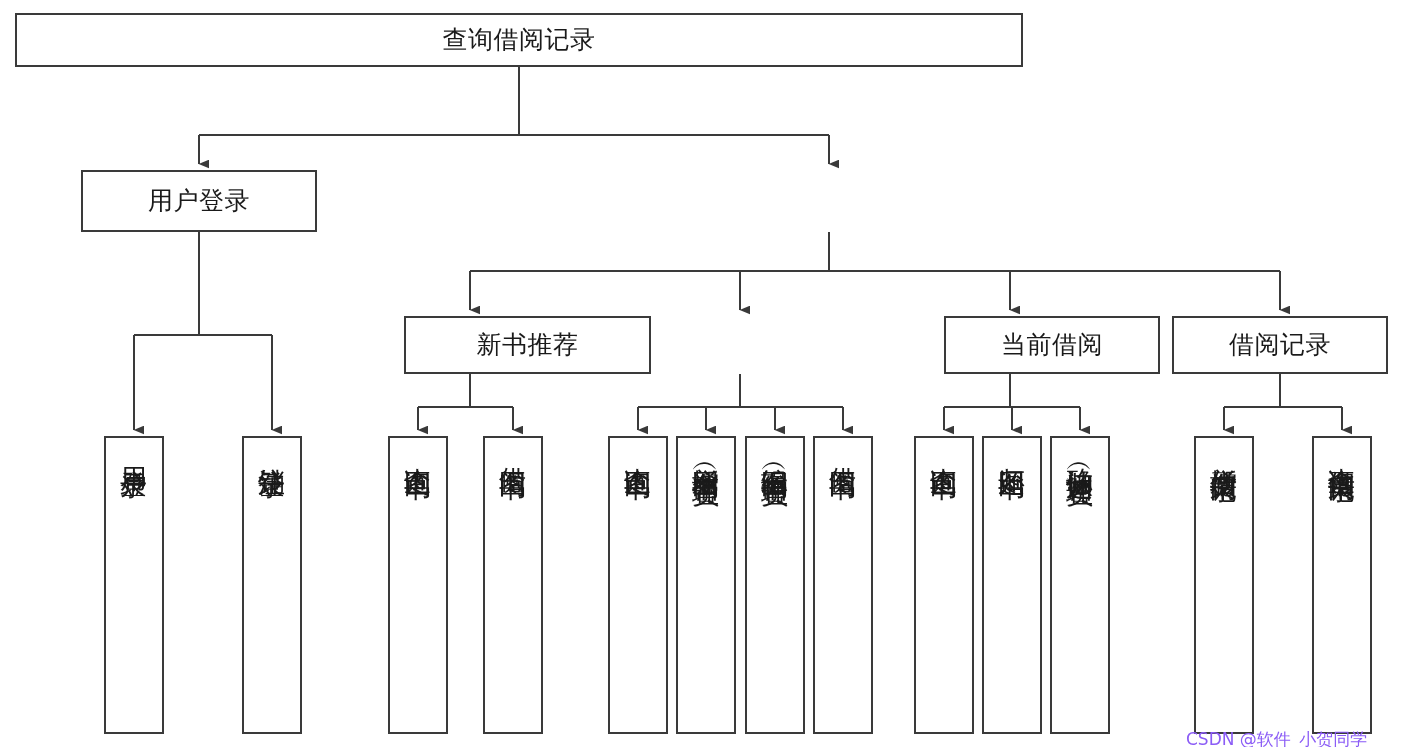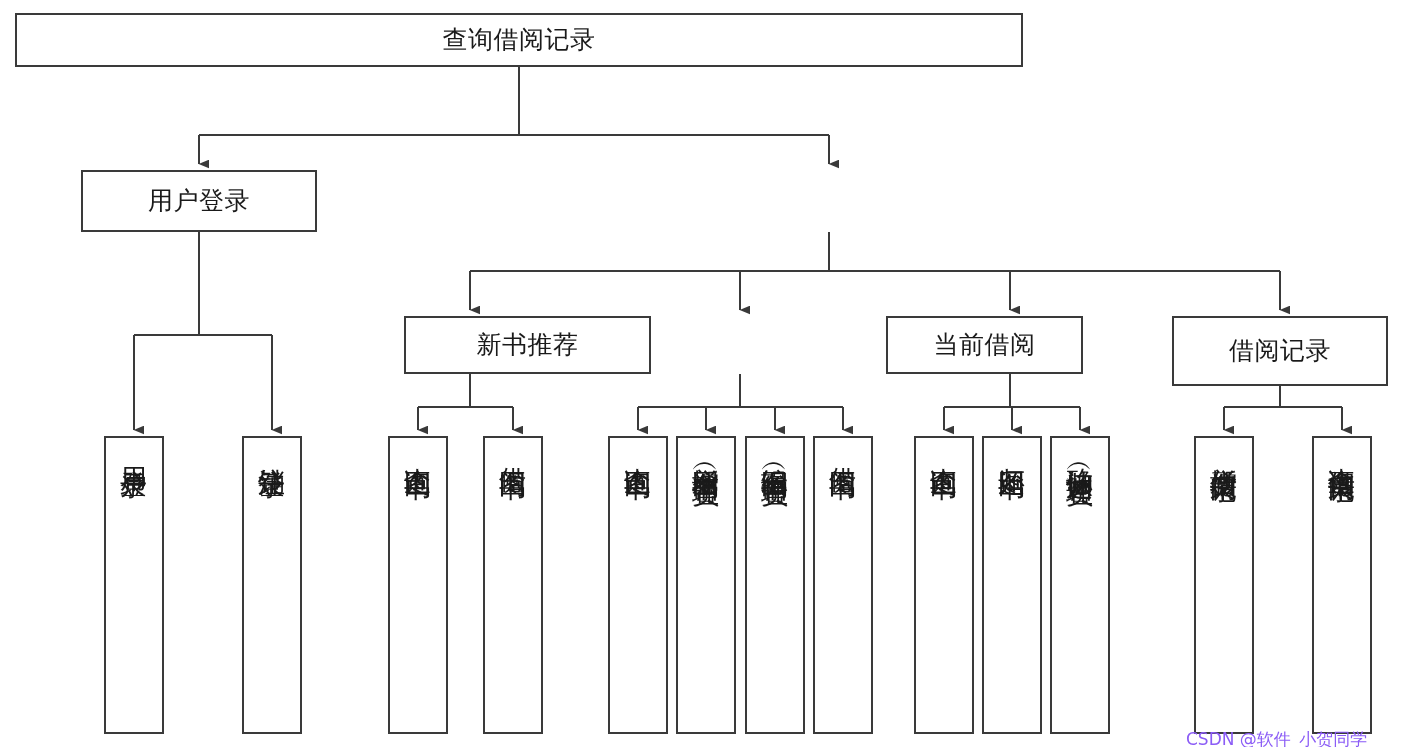--- a/index.html
+++ b/index.html
@@ -128,24 +128,24 @@
     <span class="lbl">查询借阅记录</span>
   </div>
 
   <div class="node horiz" style="left:81px; top:170px; width:236px; height:62px;">
     <span class="lbl">用户登录</span>
   </div>
 
   <div class="node horiz" style="left:362px; top:316px; width:247px; height:58px;margin-left:42px;">
     <span class="lbl">新书推荐</span>
   </div>
-  <div class="node horiz" style="left:886px; top:316px; width:197px; height:58px;">
+  <div class="node horiz" style="left:944px; top:316px; width:216px; height:58px;">
     <span class="lbl">当前借阅</span>
   </div>
-  <div class="node horiz" style="left:1172px; top:316px; width:216px; height:70px;">
+  <div class="node horiz" style="left:1172px; top:316px; width:216px; height:58px;">
     <span class="lbl">借阅记录</span>
   </div>
 
   <div class="node vert" style="left:104px; top:436px; width:60px; height:298px;">
     <span class="lbl">用户登录</span>
   </div>
   <div class="node vert" style="left:242px; top:436px; width:60px; height:298px;">
     <span class="lbl">注销登录</span>
   </div>
   <div class="node vert" style="left:388px; top:436px; width:60px; height:298px;">

